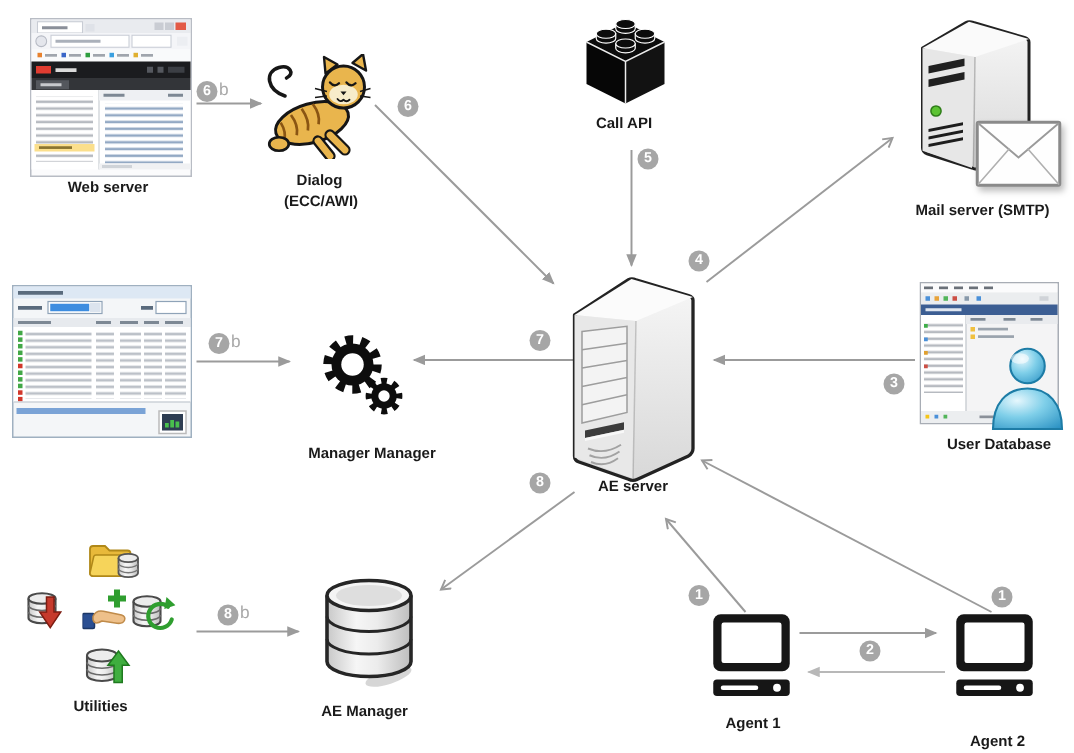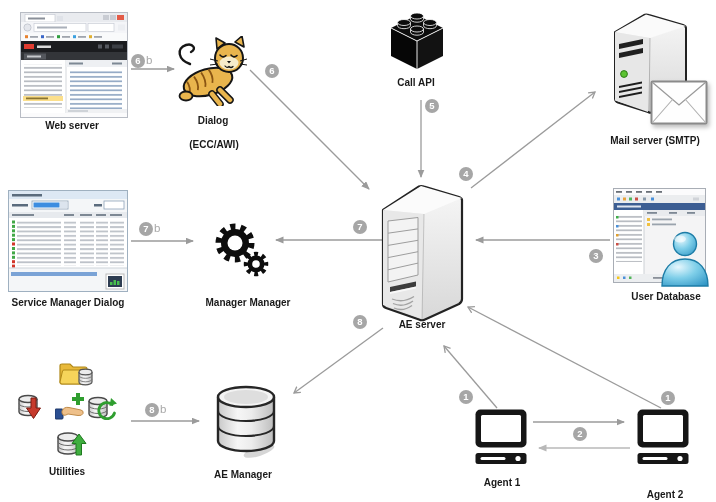--- a/index.html
+++ b/index.html
@@ -394,24 +394,23 @@
       <rect x="1.5" y="1.5" width="51" height="38" rx="5" fill="#161616"></rect>
       <rect x="7" y="7" width="40" height="27" rx="1.5" fill="#ffffff"></rect>
       <rect x="1.5" y="45" width="51" height="11" rx="2.5" fill="#161616"></rect>
       <rect x="6.5" y="49" width="25" height="3" rx="1.5" fill="#ffffff"></rect>
       <circle cx="44" cy="50.5" r="2.6" fill="#ffffff"></circle>
     </svg>
   </div>
 
   <div class="node-label" style="left:72px;top:120px">Web server</div>
   <div class="node-label" style="left:213px;top:115px">Dialog</div>
-  <div class="node-label" style="left:214px;top:139px">(ECC/AWI)</div>
+  <div class="node-label" style="left:214px;top:129px">(ECC/AWI)</div>
   <div class="node-label" style="left:416px;top:77px">Call API</div>
   <div class="node-label" style="left:655px;top:135px">Mail server (SMTP)</div>
-  <div class="node-label" style="left:68px;top:297px">Service Manager Dialog</div>
   <div class="node-label" style="left:248px;top:297px">Manager Manager</div>
   <div class="node-label" style="left:422px;top:319px">AE server</div>
   <div class="node-label" style="left:666px;top:291px">User Database</div>
   <div class="node-label" style="left:67px;top:466px">Utilities</div>
   <div class="node-label" style="left:243px;top:469px">AE Manager</div>
   <div class="node-label" style="left:502px;top:477px">Agent 1</div>
   <div class="node-label" style="left:665px;top:489px">Agent 2</div>
 
   <div class="badge-group" style="left:131px;top:54px">
     <span class="badge-circle">6</span>

